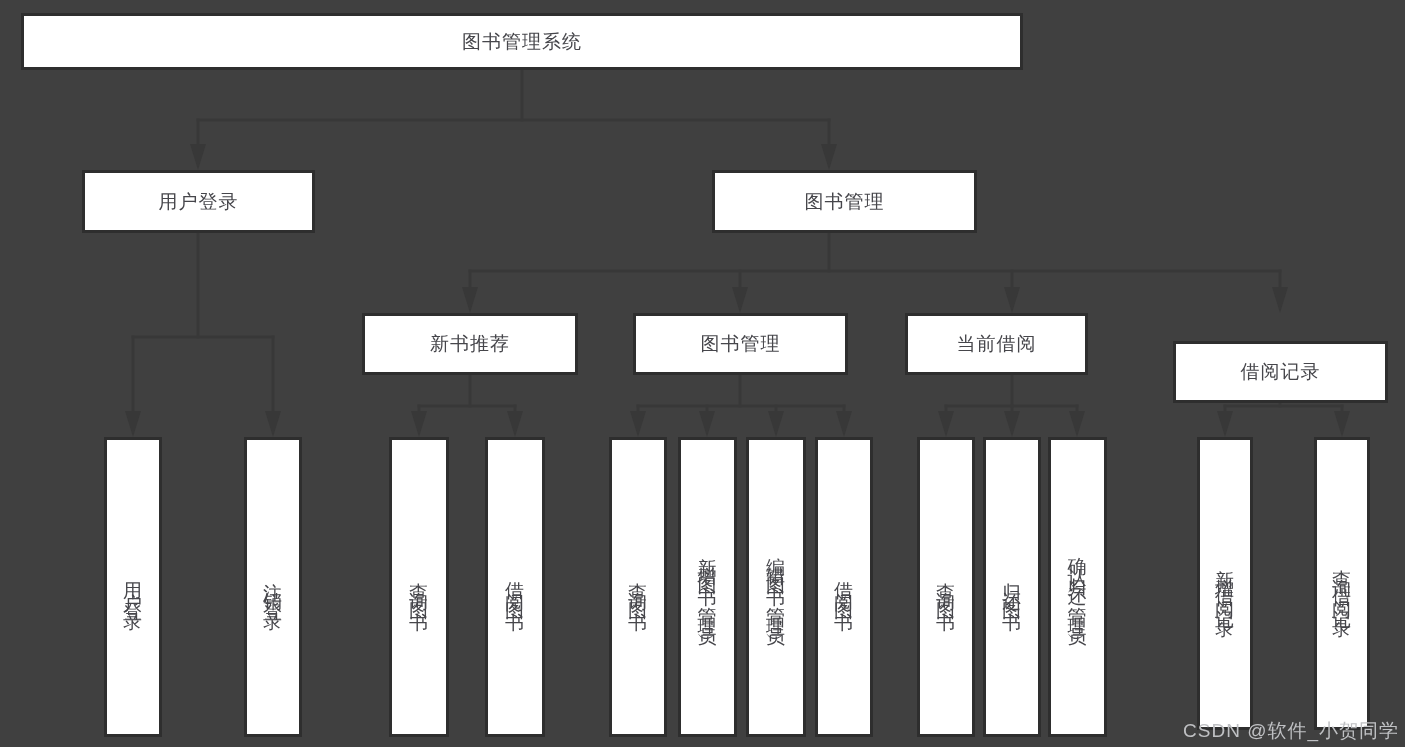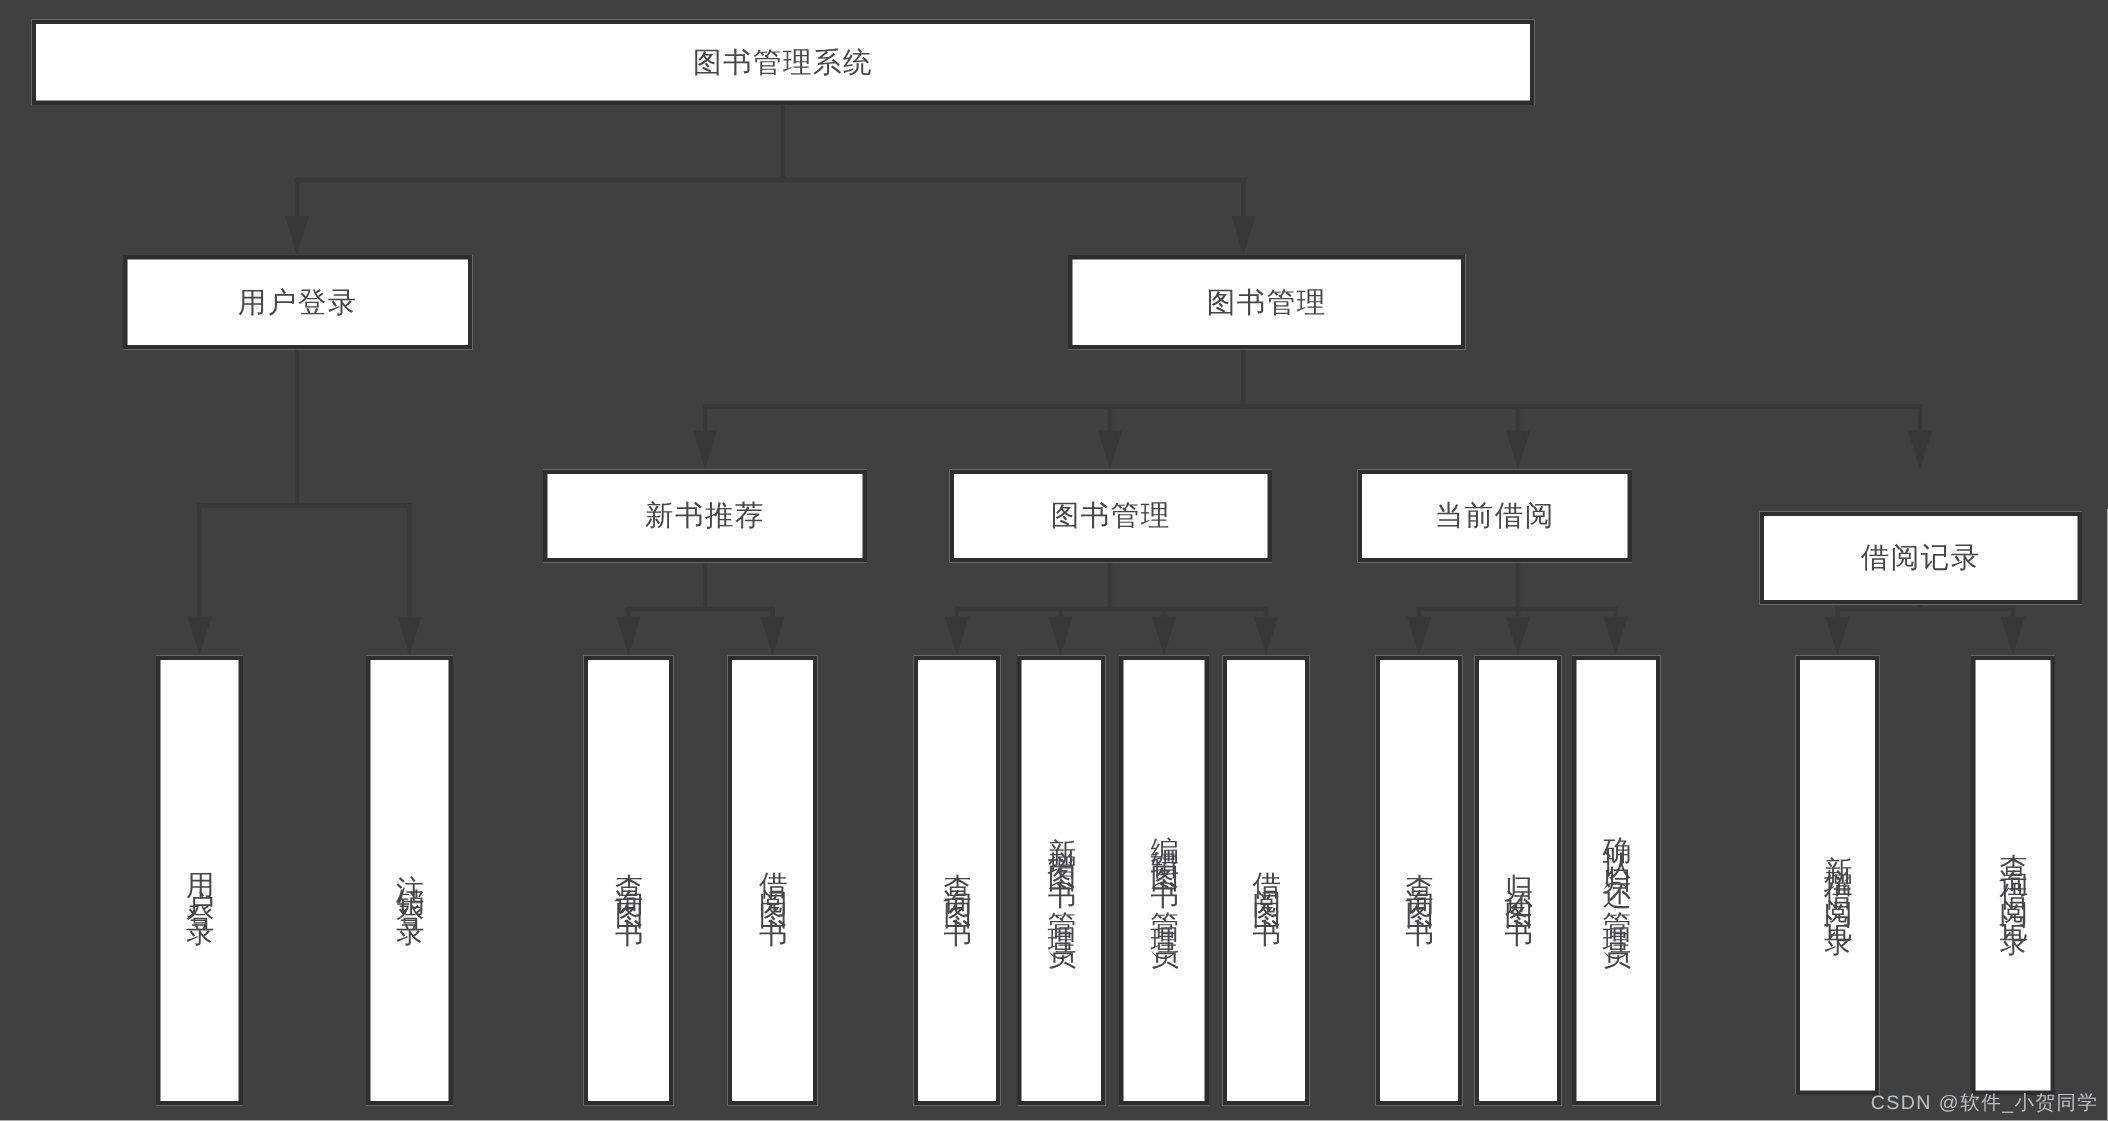--- a/index.html
+++ b/index.html
@@ -42,21 +42,21 @@
     text-orientation: mixed;
     font-size: 19px;
     letter-spacing: 10px;
     line-height: 1;
     white-space: nowrap;
   }
   #watermark {
     position: absolute;
     right: 6px;
     bottom: 3px;
-    font-size: 13px;
+    font-size: 19px;
     letter-spacing: 1px;
     white-space: nowrap;
   }
 </style>
 </head>
 <body>
 
 <div id="canvas" style="background: #404040;">
   <svg id="edges-svg" xmlns="http://www.w3.org/2000/svg">
       <line x1="522" y1="70" x2="522" y2="120" stroke="#383838" stroke-width="3" stroke-linecap="square"></line>

